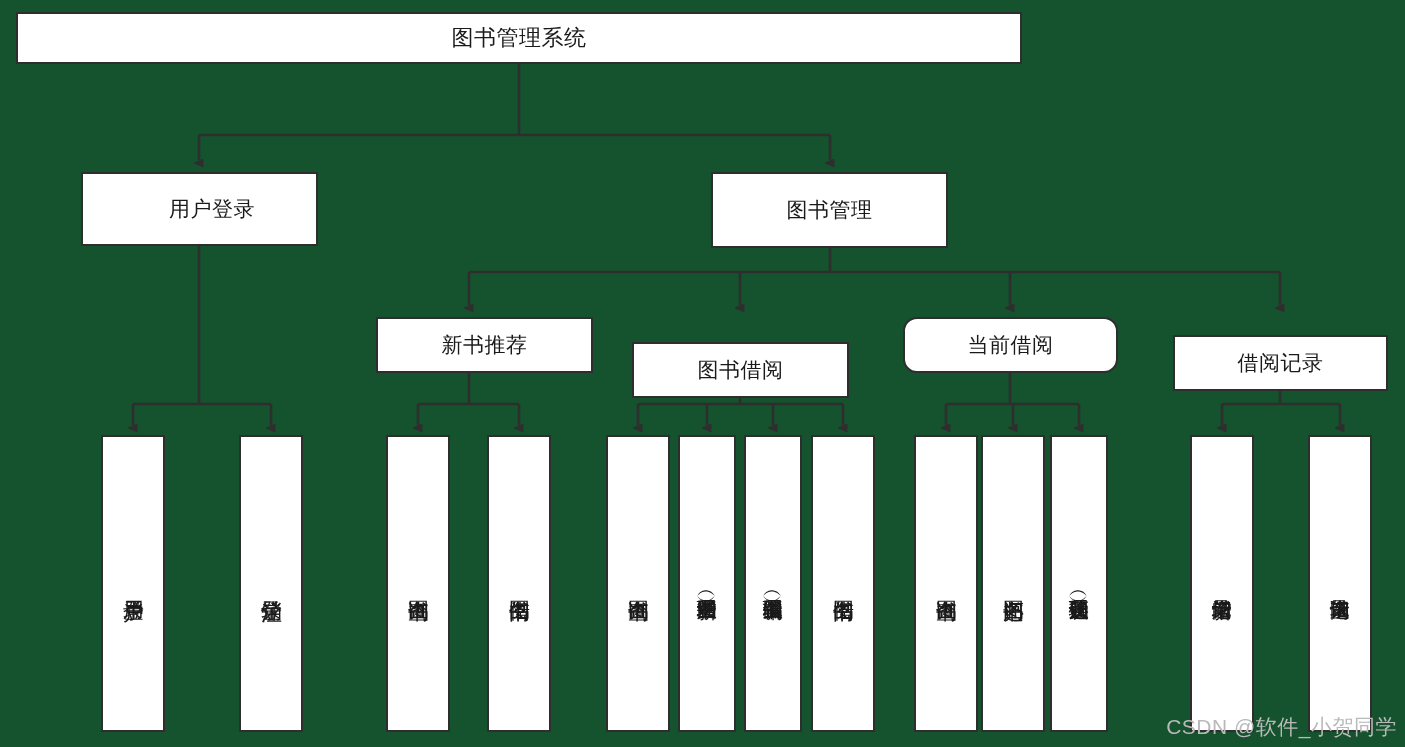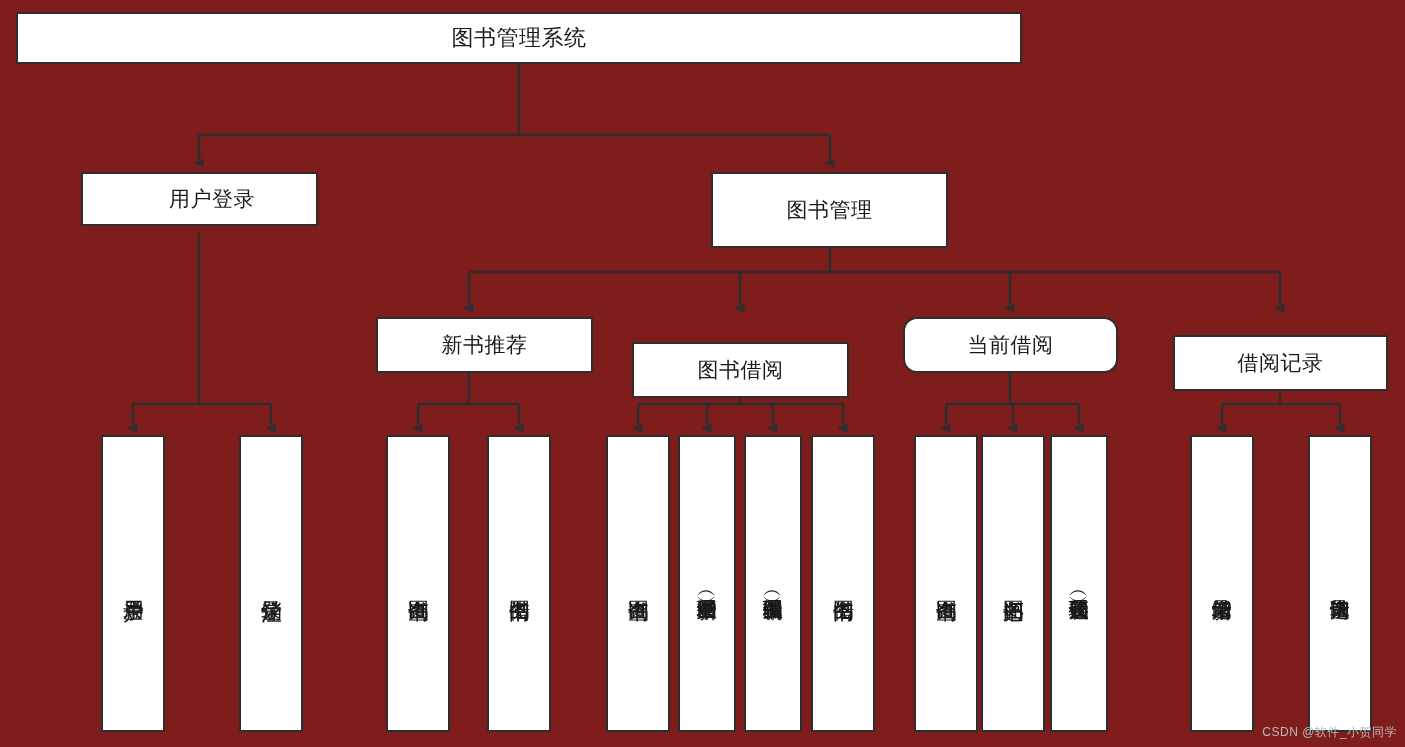--- a/index.html
+++ b/index.html
@@ -11,21 +11,21 @@
     width: 1405px;
     height: 747px;
     font-family: "Liberation Sans", "DejaVu Sans", sans-serif;
     overflow: hidden;
     position: relative;
   }
   #diagram-root {
     position: relative;
     width: 1405px;
     height: 747px;
-    background: #7f1d1d;
+    background: #14532d;
   }
   svg.connectors {
     position: absolute;
     left: 0;
     top: 0;
     width: 1405px;
     height: 747px;
     pointer-events: none;
   }
   .node {
@@ -57,21 +57,21 @@
     white-space: nowrap;
   }
   .node.vertical.tall {
     font-size: 20px;
     line-height: 1.22;
   }
   .watermark {
     position: absolute;
     right: 8px;
     bottom: 6px;
-    font-size: 12px;
+    font-size: 21px;
     color: #b9b9b9;
     letter-spacing: 0.5px;
     white-space: nowrap;
     user-select: none;
   }
 </style>
 </head>
 <body>
 
 <div id="diagram-root">
@@ -124,21 +124,21 @@
       <path d="M1222,404 L1340,404"></path>
       <path d="M1222,404 L1222,425" marker-end="url(#arrow)"></path>
       <path d="M1340,404 L1340,425" marker-end="url(#arrow)"></path>
     </g>
   </svg>
 
   <div class="node horizontal root" style="left:16px; top:12px; width:1006px; height:52px;">
     <span>图书管理系统</span>
   </div>
 
-  <div class="node horizontal" style="left:81px; top:172px; width:237px; height:54px;padding-left:25px;">
+  <div class="node horizontal" style="left:81px; top:172px; width:237px; height:74px;padding-left:25px;">
     <span>用户登录</span>
   </div>
   <div class="node horizontal" style="left:711px; top:172px; width:237px; height:76px;">
     <span>图书管理</span>
   </div>
 
   <div class="node horizontal" style="left:376px; top:317px; width:217px; height:56px;">
     <span>新书推荐</span>
   </div>
   <div class="node horizontal" style="left:632px; top:317px; width:217px; height:56px;margin-top:25px;">

